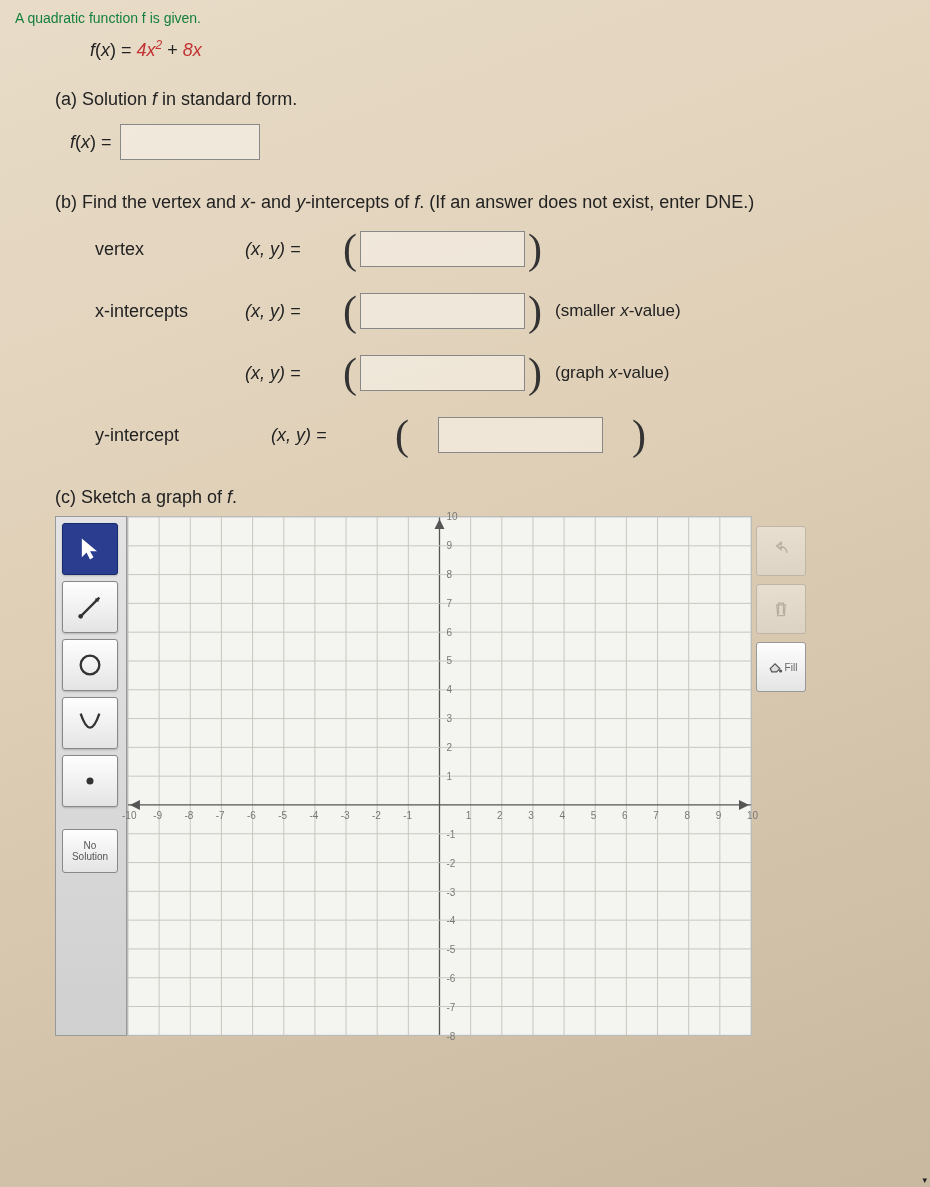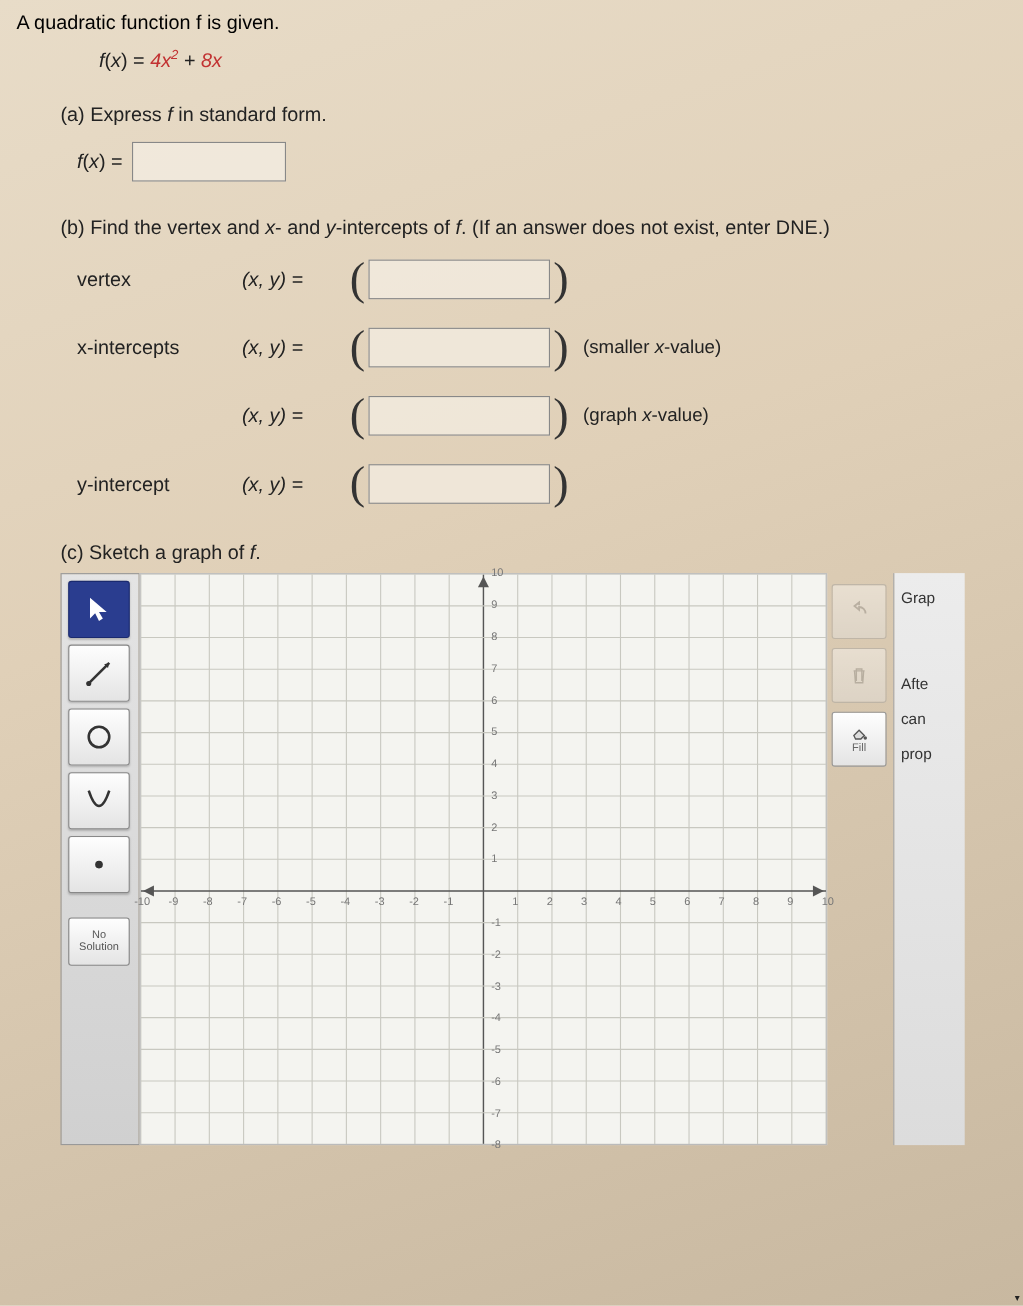--- a/index.html
+++ b/index.html
@@ -6,28 +6,28 @@
   body {
     font-family: Verdana, Arial, sans-serif;
     background: linear-gradient(160deg, #e8dcc8 0%, #e0d0b8 40%, #c8b8a0 100%);
     width: 930px;
     height: 1187px;
     padding: 10px 0 0 15px;
     color: #222;
     overflow: hidden;
     position: relative;
   }
-  .question-text { font-size: 18px; color: #000000; }
+  .question-text { font-size: 14px; color: #15803d; }
   .indent { margin-left: 75px; }
   .fn { font-style: italic; }
   .var { font-style: italic; color: #c23232; }
   .eq-line { margin-top: 12px; font-size: 18px; }
   .sup { font-size: 12px; vertical-align: super; }
   .part { margin-top: 28px; margin-left: 40px; font-size: 18px; }
-  .answer-row { display: flex; align-items: center; margin-top: 18px; }
+  .answer-row { display: flex; align-items: center; margin-top: 18px; margin-left: 25px; }
   .label-col { width: 150px; font-size: 18px; }
   .xy-col { width: 95px; font-size: 18px; font-style: italic; }
   .input-box {
     border: 1px solid #888;
     background: rgba(245,240,230,0.7);
     height: 36px;
     width: 165px;
     display: inline-block;
   }
   .input-box.small { width: 140px; }
@@ -93,21 +93,21 @@
   }
   .right-tools {
     width: 60px;
     padding: 10px 4px;
     display: flex; flex-direction: column; gap: 8px;
   }
   .small-btn {
     width: 50px; height: 50px;
     background: linear-gradient(#fefefe, #e4e4e4);
     border: 1px solid #999; border-radius: 3px;
-    display: flex; flex-direction: column; align-items: center; justify-content: center;
+    display: flex; align-items: center; justify-content: center;
     font-size: 10px; color: #666;
     cursor: pointer;
   }
   .small-btn.disabled { opacity: 0.4; }
   .side-panel {
     width: 65px;
     border-left: 1px solid #aaa;
     padding: 14px 6px;
     font-size: 14px;
     color: #333;
@@ -119,21 +119,21 @@
 </head>
 <body>
 
 <div class="question-text">A quadratic function f is given.</div>
 
 <div class="indent eq-line">
   <span class="fn">f</span>(<span class="fn">x</span>) = <span class="var">4</span><span class="var fn">x</span><span class="var sup">2</span> + <span class="var">8</span><span class="var fn">x</span>
 </div>
 
 <div class="part">
-  <span class="plain">(a) Express </span><span class="fn">f</span><span> in standard form.</span>
+  <span class="plain">(a) Solution </span><span class="fn">f</span><span> in standard form.</span>
 </div>
 
 <div class="fx-row" style="margin-left:55px;">
   <span style="font-size:18px;"><span class="fn">f</span>(<span class="fn">x</span>) =</span>
   <span style="width:8px;"></span>
   <span class="input-box small"></span>
 </div>
 
 <div class="part" style="margin-top:32px;">
   <span>(b) Find the vertex and </span><span class="fn">x</span><span>- and </span><span class="fn">y</span><span>-intercepts of </span><span class="fn">f</span><span>. (If an answer does not exist, enter DNE.)</span>
@@ -159,21 +159,21 @@
 
   <div class="answer-row" style="margin-top:26px;">
     <div class="label-col"></div>
     <div class="xy-col">(<span>x</span>, <span>y</span>) =</div>
     <span class="paren">(</span>
     <span class="input-box"></span>
     <span class="paren">)</span>
     <span class="note"><span class="plain">(graph </span>x<span class="plain">-value)</span></span>
   </div>
 
-  <div class="answer-row" style="margin-top:26px;">
+  <div class="answer-row" style="margin-top:26px;gap:26px;">
     <div class="label-col">y-intercept</div>
     <div class="xy-col">(<span>x</span>, <span>y</span>) =</div>
     <span class="paren">(</span>
     <span class="input-box"></span>
     <span class="paren">)</span>
   </div>
 </div>
 
 <div class="part" style="margin-top:34px;">
   <span>(c) Sketch a graph of </span><span class="fn">f</span><span>.</span>
@@ -315,20 +315,13 @@
     </div>
     <div class="small-btn">
       <svg width="20" height="16" viewBox="0 0 24 20">
           <path d="M6 12 L12 6 L18 12 L14 16 L8 16 Z" stroke="#555" stroke-width="1.5" fill="#ddd"></path>
           <circle cx="19" cy="15" r="2" fill="#555"></circle>
         </svg>
       <span>Fill</span>
     </div>
   </div>
 
-  <div class="side-panel">
-    <div>Grap</div>
-    <div style="height:30px;"></div>
-    <div>Afte</div>
-    <div>can</div>
-    <div>prop</div>
-  </div>
 </div>
 
 </body></html>

